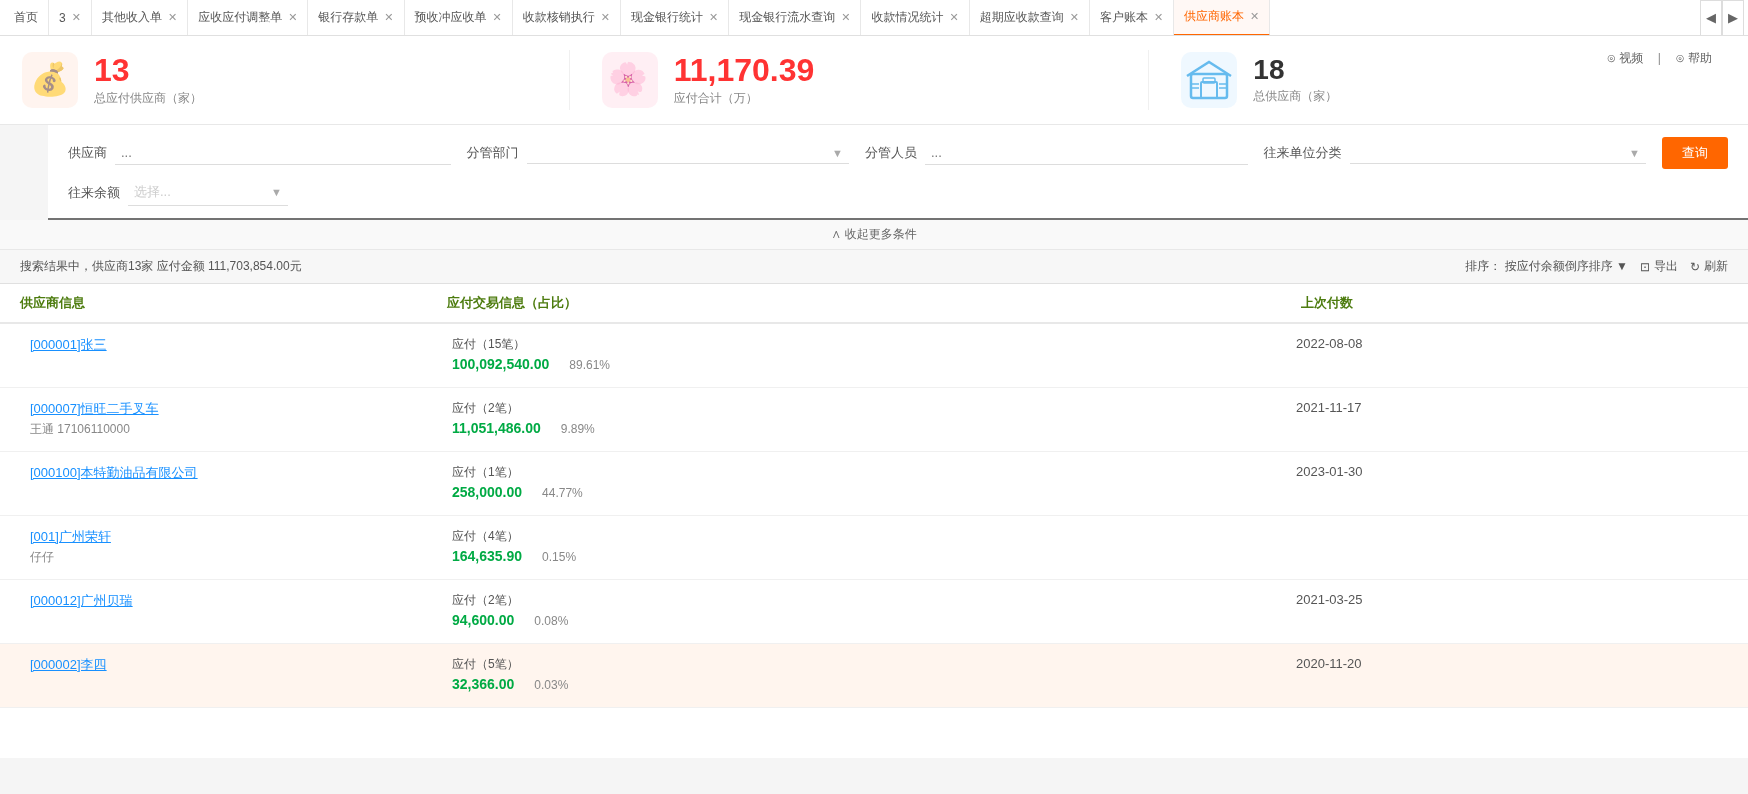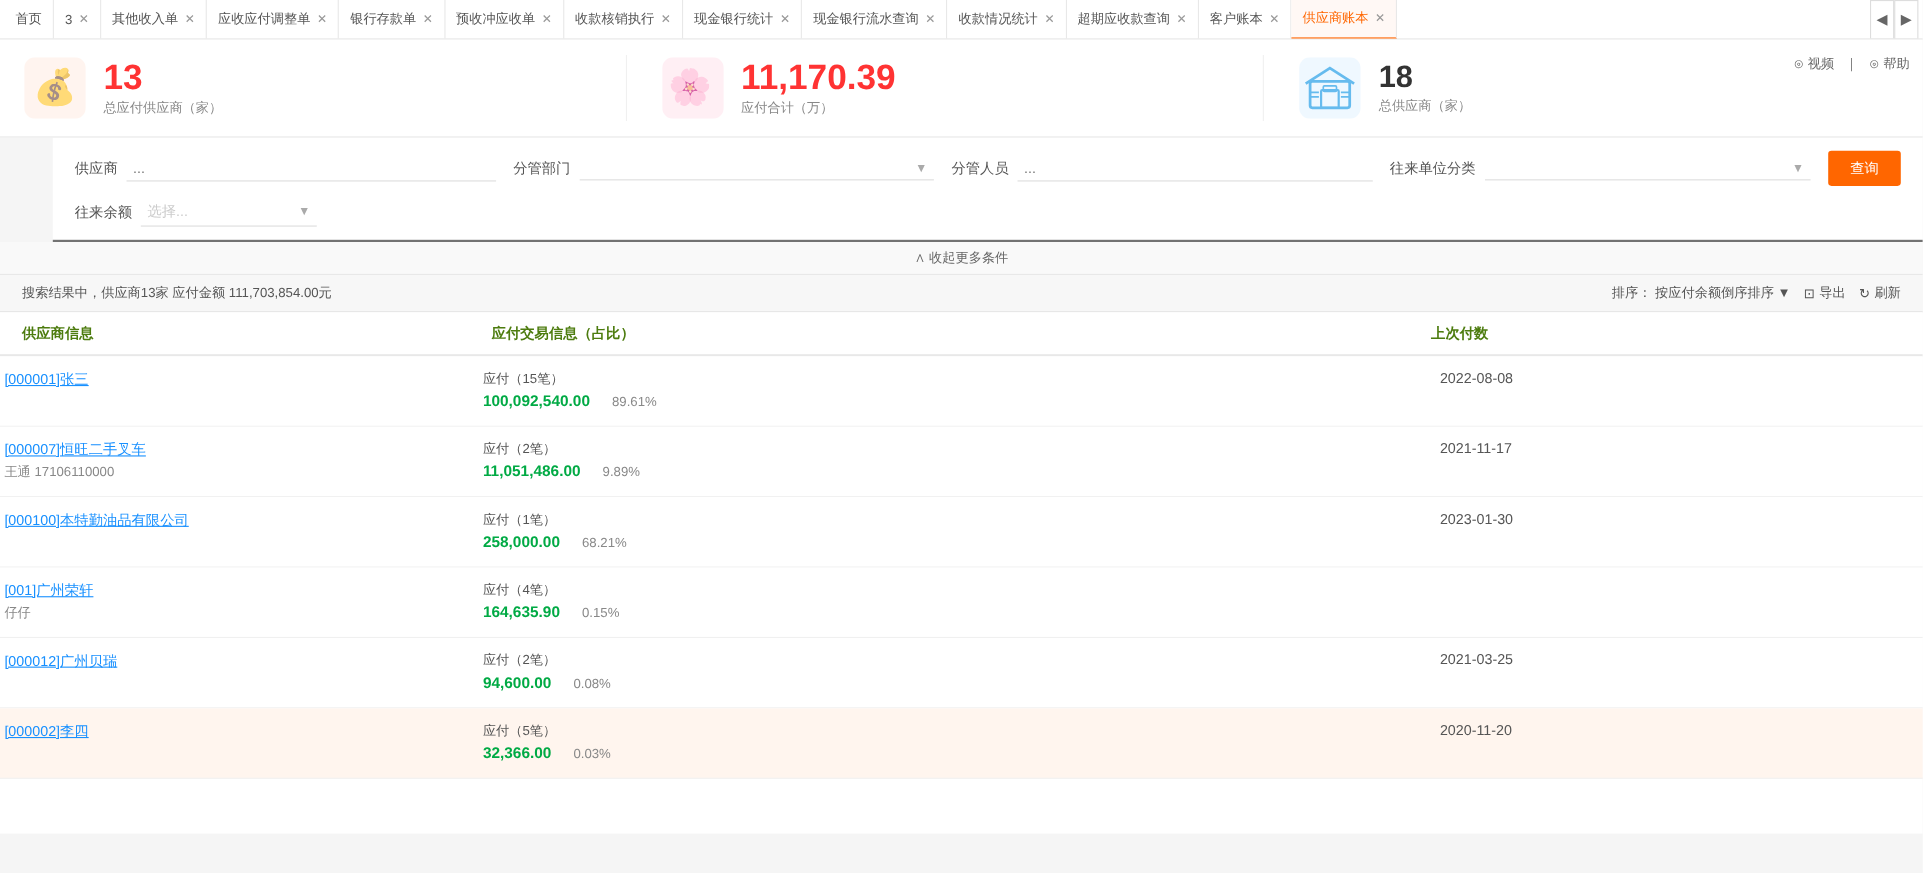--- a/index.html
+++ b/index.html
@@ -55,21 +55,21 @@
       display: flex;
       align-items: center;
       justify-content: center;
       flex-shrink: 0;
     }
     .stat-icon svg { width: 56px; height: 56px; }
     .stat-text .big-num { font-size: 32px; font-weight: bold; color: #ff3333; line-height: 1; }
     .stat-text .sub-label { font-size: 12px; color: #888; margin-top: 4px; }
     .header-actions {
       position: absolute;
-      right: 12px;
+      right: 36px;
       top: 14px;
       display: flex;
       gap: 10px;
       font-size: 12px;
       color: #666;
     }
     .header-actions span { cursor: pointer; }
 
     
     .filter-section {
@@ -170,21 +170,21 @@
       background: #fff;
       padding: 10px 20px;
       border-bottom: 2px solid #e8e8e8;
       font-size: 13px;
       font-weight: bold;
       color: #4d7c0f;
     }
     .table-row {
       display: grid;
       grid-template-columns: 1fr 2fr 1fr;
-      padding: 12px 4px;
+      padding: 12px 30px;
       border-bottom: 1px solid #f0f0f0;
       background: #fff;
       align-items: start;
     }
     .table-row.highlighted { background: #fff5ee; }
     .supplier-link {
       color: #1890ff;
       text-decoration: underline;
       cursor: pointer;
       font-size: 13px;
@@ -431,21 +431,21 @@
     <div class="table-row">
       <div>
         <div class="supplier-link">
           <span>[000100]本特勤油品有限公司</span>
         </div>
       </div>
       <div>
         <div class="tx-label">应付（1笔）</div>
         <div class="tx-row">
           <span class="tx-amount">258,000.00</span>
-          <span class="tx-percent">68.21%</span>
+          <span class="tx-percent">44.77%</span>
         </div>
       </div>
       <div>
         <span class="last-pay">2023-01-30</span>
       </div>
     </div>
 
     <div class="table-row">
       <div>
         <div class="supplier-link">

